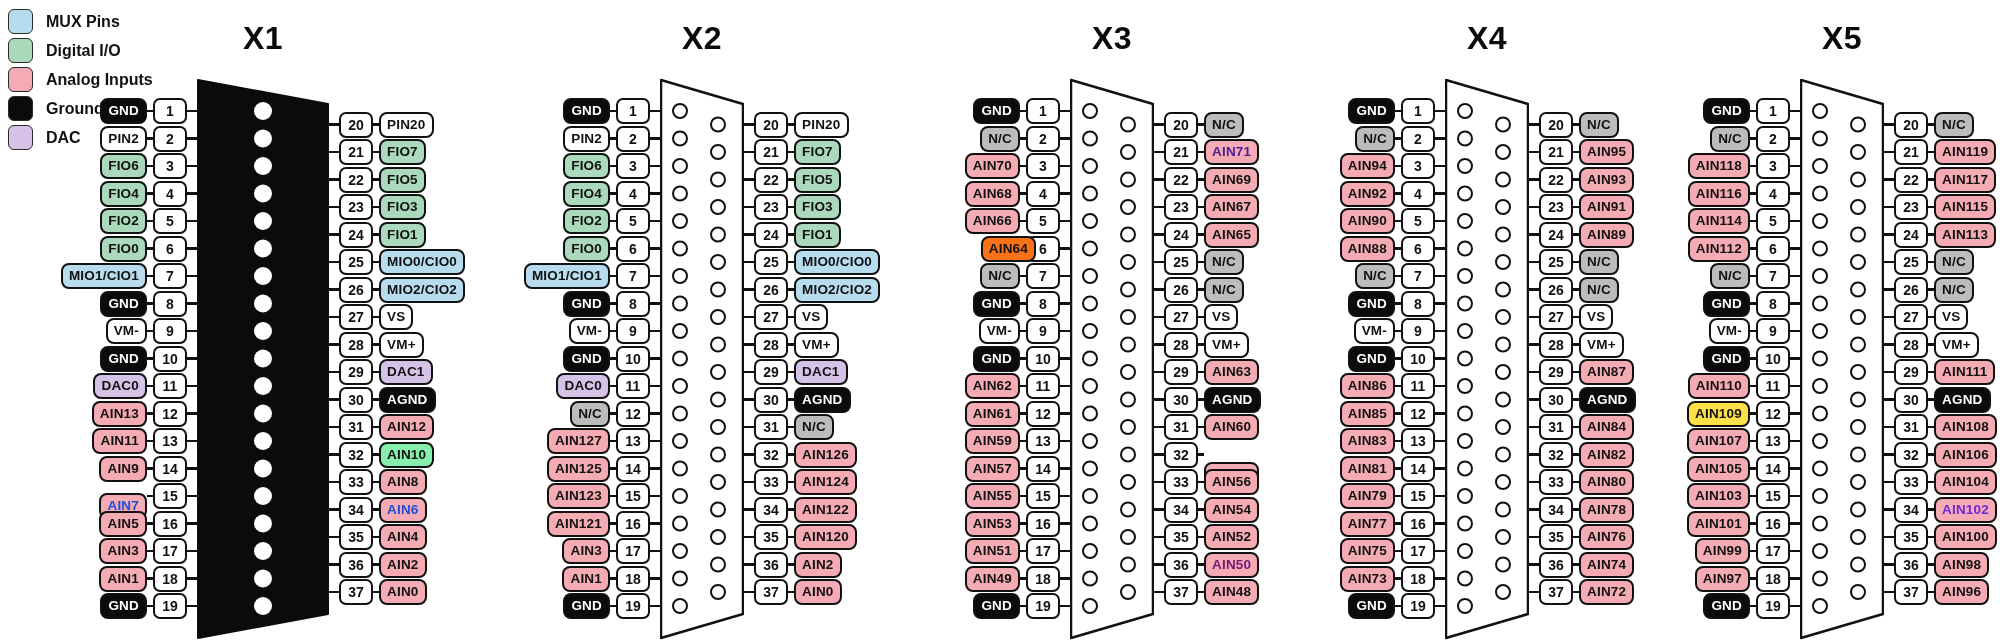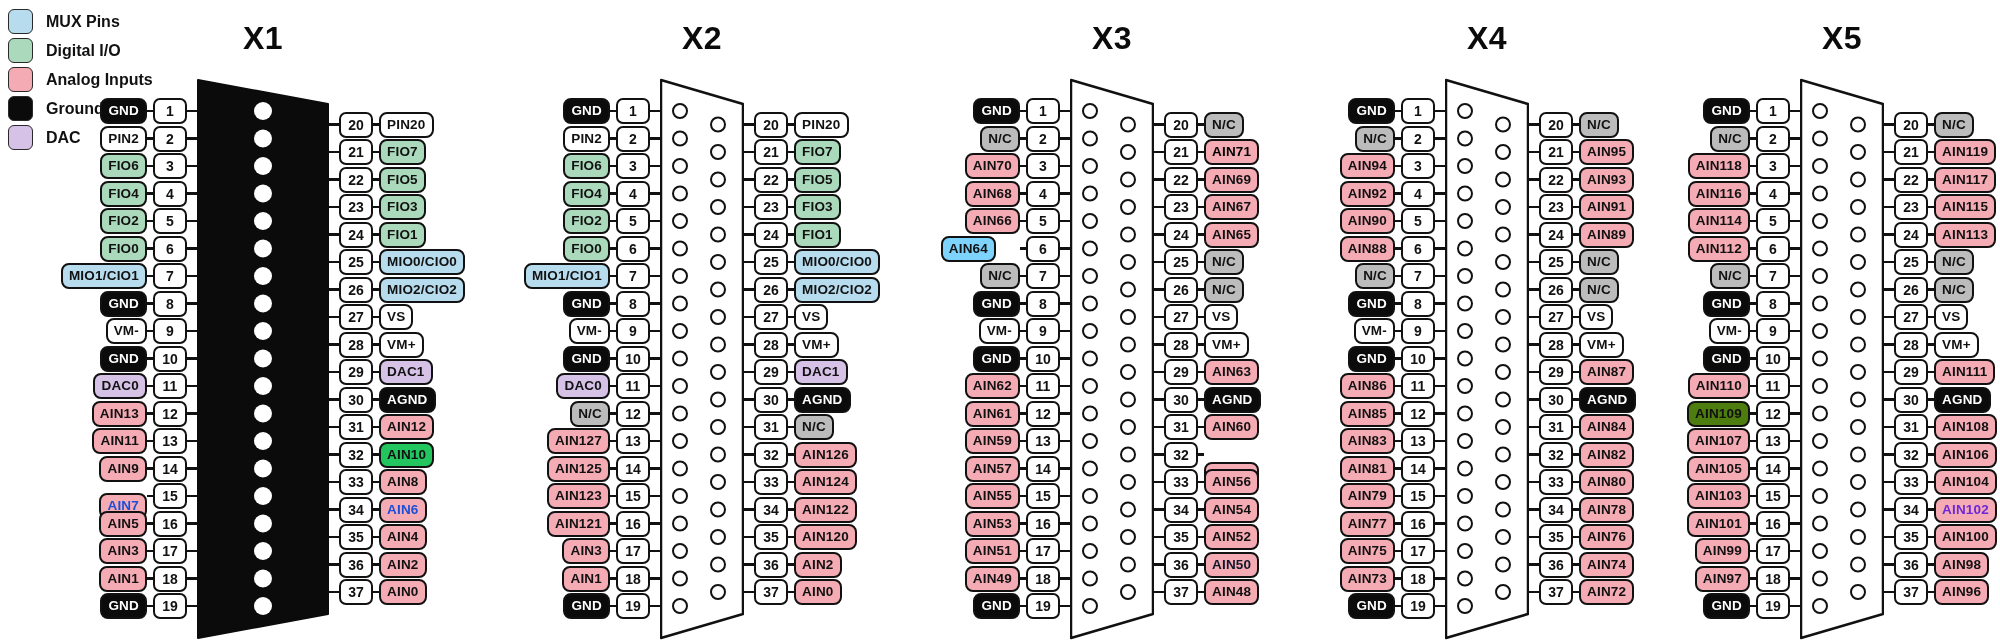--- a/index.html
+++ b/index.html
@@ -184,21 +184,21 @@
     <i class="tick" style="left:373px;top:398.25px;width:6px"></i>
     <span class="num" style="left:339px;top:386.5px">30</span>
     <span class="plabel" style="left:379px;top:386.5px;background:#0b0b0b;color:#ffffff">AGND</span>
     <i class="tick" style="left:329px;top:425.75px;width:10px"></i>
     <i class="tick" style="left:373px;top:425.75px;width:6px"></i>
     <span class="num" style="left:339px;top:414px">31</span>
     <span class="plabel" style="left:379px;top:414px;background:#f5abb4;color:#111111">AIN12</span>
     <i class="tick" style="left:329px;top:453.25px;width:10px"></i>
     <i class="tick" style="left:373px;top:453.25px;width:6px"></i>
     <span class="num" style="left:339px;top:441.5px">32</span>
-    <span class="plabel" style="left:379px;top:441.5px;background:#22c55e;color:#111111">AIN10</span>
+    <span class="plabel" style="left:379px;top:441.5px;background:#86efac;color:#111111">AIN10</span>
     <i class="tick" style="left:329px;top:480.75px;width:10px"></i>
     <i class="tick" style="left:373px;top:480.75px;width:6px"></i>
     <span class="num" style="left:339px;top:469px">33</span>
     <span class="plabel" style="left:379px;top:469px;background:#f5abb4;color:#111111">AIN8</span>
     <i class="tick" style="left:329px;top:508.25px;width:10px"></i>
     <i class="tick" style="left:373px;top:508.25px;width:6px"></i>
     <span class="num" style="left:339px;top:496.5px">34</span>
     <span class="plabel" style="left:379px;top:496.5px;background:#f5abb4;color:#1d4ed8">AIN6</span>
     <i class="tick" style="left:329px;top:535.75px;width:10px"></i>
     <i class="tick" style="left:373px;top:535.75px;width:6px"></i>
@@ -458,21 +458,21 @@
     <i class="tick" style="left:1060px;top:192.25px;width:10px"></i>
     <span class="num" style="left:1026px;top:180.5px">4</span>
     <span class="plabel" style="right:980px;top:180.5px;background:#f5abb4;color:#111111">AIN68</span>
     <i class="tick" style="left:1020px;top:219.75px;width:6px"></i>
     <i class="tick" style="left:1060px;top:219.75px;width:10px"></i>
     <span class="num" style="left:1026px;top:208px">5</span>
     <span class="plabel" style="right:980px;top:208px;background:#f5abb4;color:#111111">AIN66</span>
     <i class="tick" style="left:1020px;top:247.25px;width:6px"></i>
     <i class="tick" style="left:1060px;top:247.25px;width:10px"></i>
     <span class="num" style="left:1026px;top:235.5px">6</span>
-    <span class="plabel" style="right:1004px;top:235.5px;background:#7dd3fc;color:#111111">AIN64</span>
+    <span class="plabel" style="right:964px;top:235.5px;background:#f97316;color:#111111">AIN64</span>
     <i class="tick" style="left:1020px;top:274.75px;width:6px"></i>
     <i class="tick" style="left:1060px;top:274.75px;width:10px"></i>
     <span class="num" style="left:1026px;top:263px">7</span>
     <span class="plabel" style="right:980px;top:263px;background:#bcbcbc;color:#111111">N/C</span>
     <i class="tick" style="left:1020px;top:302.25px;width:6px"></i>
     <i class="tick" style="left:1060px;top:302.25px;width:10px"></i>
     <span class="num" style="left:1026px;top:290.5px">8</span>
     <span class="plabel" style="right:980px;top:290.5px;background:#0b0b0b;color:#ffffff">GND</span>
     <i class="tick" style="left:1020px;top:329.75px;width:6px"></i>
     <i class="tick" style="left:1060px;top:329.75px;width:10px"></i>
@@ -518,21 +518,21 @@
     <i class="tick" style="left:1060px;top:604.75px;width:10px"></i>
     <span class="num" style="left:1026px;top:593px">19</span>
     <span class="plabel" style="right:980px;top:593px;background:#0b0b0b;color:#ffffff">GND</span>
     <i class="tick" style="left:1154px;top:123.25px;width:10px"></i>
     <i class="tick" style="left:1198px;top:123.25px;width:6px"></i>
     <span class="num" style="left:1164px;top:111.5px">20</span>
     <span class="plabel" style="left:1204px;top:111.5px;background:#bcbcbc;color:#111111">N/C</span>
     <i class="tick" style="left:1154px;top:150.75px;width:10px"></i>
     <i class="tick" style="left:1198px;top:150.75px;width:6px"></i>
     <span class="num" style="left:1164px;top:139px">21</span>
-    <span class="plabel" style="left:1204px;top:139px;background:#f5abb4;color:#000000">AIN71</span>
+    <span class="plabel" style="left:1204px;top:139px;background:#f5abb4;color:#4c1d95">AIN71</span>
     <i class="tick" style="left:1154px;top:178.25px;width:10px"></i>
     <i class="tick" style="left:1198px;top:178.25px;width:6px"></i>
     <span class="num" style="left:1164px;top:166.5px">22</span>
     <span class="plabel" style="left:1204px;top:166.5px;background:#f5abb4;color:#111111">AIN69</span>
     <i class="tick" style="left:1154px;top:205.75px;width:10px"></i>
     <i class="tick" style="left:1198px;top:205.75px;width:6px"></i>
     <span class="num" style="left:1164px;top:194px">23</span>
     <span class="plabel" style="left:1204px;top:194px;background:#f5abb4;color:#111111">AIN67</span>
     <i class="tick" style="left:1154px;top:233.25px;width:10px"></i>
     <i class="tick" style="left:1198px;top:233.25px;width:6px"></i>
@@ -578,21 +578,21 @@
     <i class="tick" style="left:1198px;top:508.25px;width:6px"></i>
     <span class="num" style="left:1164px;top:496.5px">34</span>
     <span class="plabel" style="left:1204px;top:496.5px;background:#f5abb4;color:#111111">AIN54</span>
     <i class="tick" style="left:1154px;top:535.75px;width:10px"></i>
     <i class="tick" style="left:1198px;top:535.75px;width:6px"></i>
     <span class="num" style="left:1164px;top:524px">35</span>
     <span class="plabel" style="left:1204px;top:524px;background:#f5abb4;color:#111111">AIN52</span>
     <i class="tick" style="left:1154px;top:563.25px;width:10px"></i>
     <i class="tick" style="left:1198px;top:563.25px;width:6px"></i>
     <span class="num" style="left:1164px;top:551.5px">36</span>
-    <span class="plabel" style="left:1204px;top:551.5px;background:#f5abb4;color:#0f172a">AIN50</span>
+    <span class="plabel" style="left:1204px;top:551.5px;background:#f5abb4;color:#701a75">AIN50</span>
     <i class="tick" style="left:1154px;top:590.75px;width:10px"></i>
     <i class="tick" style="left:1198px;top:590.75px;width:6px"></i>
     <span class="num" style="left:1164px;top:579px">37</span>
     <span class="plabel" style="left:1204px;top:579px;background:#f5abb4;color:#111111">AIN48</span>
     <div class="title" style="left:1487px">X4</div>
     <svg class="conn" style="left:1445px" width="84" height="568" viewBox="0 0 84 568">
       <polygon points="1,6 83,30 83,540 1,564" fill="#ffffff" stroke="#111" stroke-width="2.5" stroke-linejoin="round"></polygon>
       <circle cx="20" cy="37" r="7" fill="#fff" stroke="#111" stroke-width="2"></circle>
       <circle cx="20" cy="64.5" r="7" fill="#fff" stroke="#111" stroke-width="2"></circle>
       <circle cx="20" cy="92" r="7" fill="#fff" stroke="#111" stroke-width="2"></circle>
@@ -860,21 +860,21 @@
     <i class="tick" style="left:1790px;top:357.25px;width:10px"></i>
     <span class="num" style="left:1756px;top:345.5px">10</span>
     <span class="plabel" style="right:250px;top:345.5px;background:#0b0b0b;color:#ffffff">GND</span>
     <i class="tick" style="left:1750px;top:384.75px;width:6px"></i>
     <i class="tick" style="left:1790px;top:384.75px;width:10px"></i>
     <span class="num" style="left:1756px;top:373px">11</span>
     <span class="plabel" style="right:250px;top:373px;background:#f5abb4;color:#111111">AIN110</span>
     <i class="tick" style="left:1750px;top:412.25px;width:6px"></i>
     <i class="tick" style="left:1790px;top:412.25px;width:10px"></i>
     <span class="num" style="left:1756px;top:400.5px">12</span>
-    <span class="plabel" style="right:250px;top:400.5px;background:#4d7c0f;color:#111111">AIN109</span>
+    <span class="plabel" style="right:250px;top:400.5px;background:#fde047;color:#111111">AIN109</span>
     <i class="tick" style="left:1750px;top:439.75px;width:6px"></i>
     <i class="tick" style="left:1790px;top:439.75px;width:10px"></i>
     <span class="num" style="left:1756px;top:428px">13</span>
     <span class="plabel" style="right:250px;top:428px;background:#f5abb4;color:#111111">AIN107</span>
     <i class="tick" style="left:1750px;top:467.25px;width:6px"></i>
     <i class="tick" style="left:1790px;top:467.25px;width:10px"></i>
     <span class="num" style="left:1756px;top:455.5px">14</span>
     <span class="plabel" style="right:250px;top:455.5px;background:#f5abb4;color:#111111">AIN105</span>
     <i class="tick" style="left:1750px;top:494.75px;width:6px"></i>
     <i class="tick" style="left:1790px;top:494.75px;width:10px"></i>

